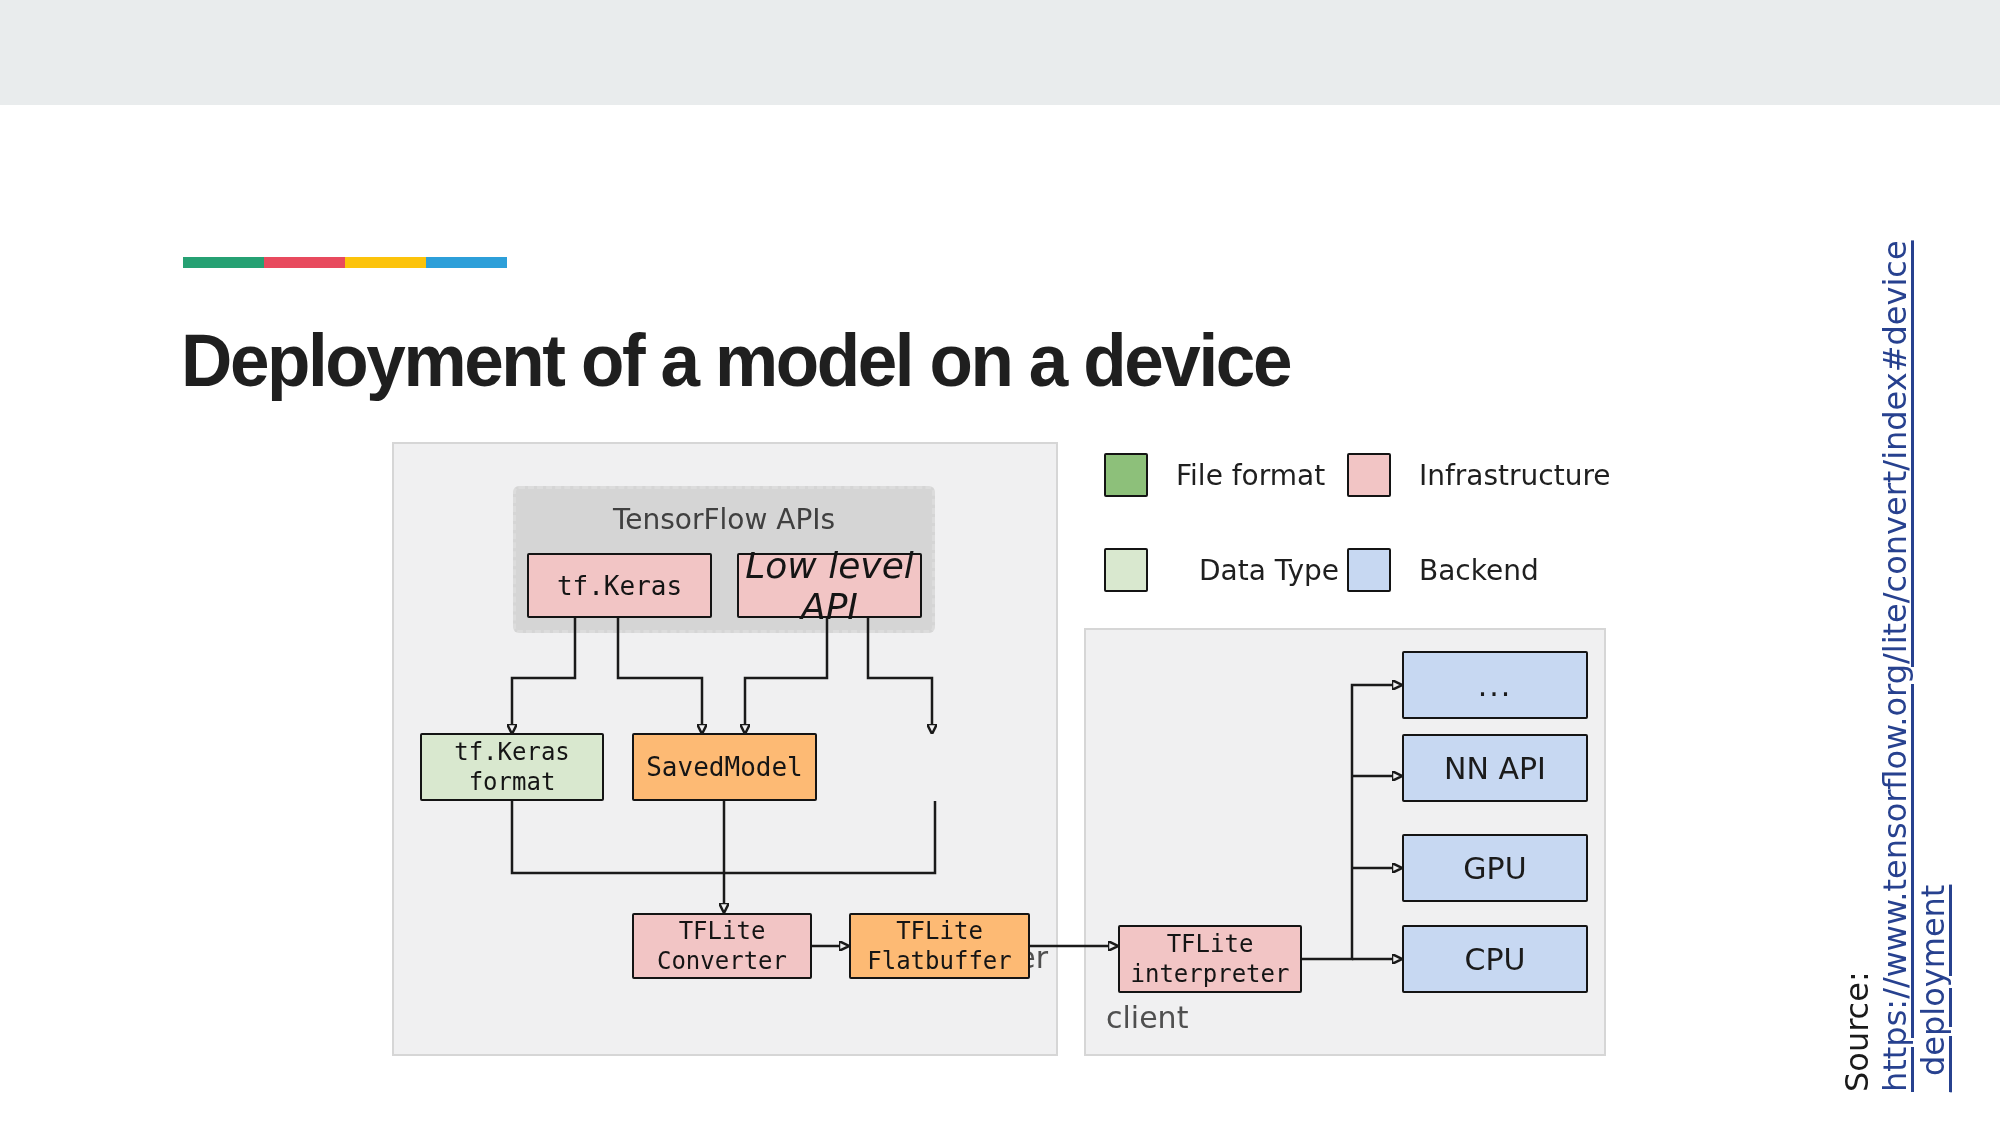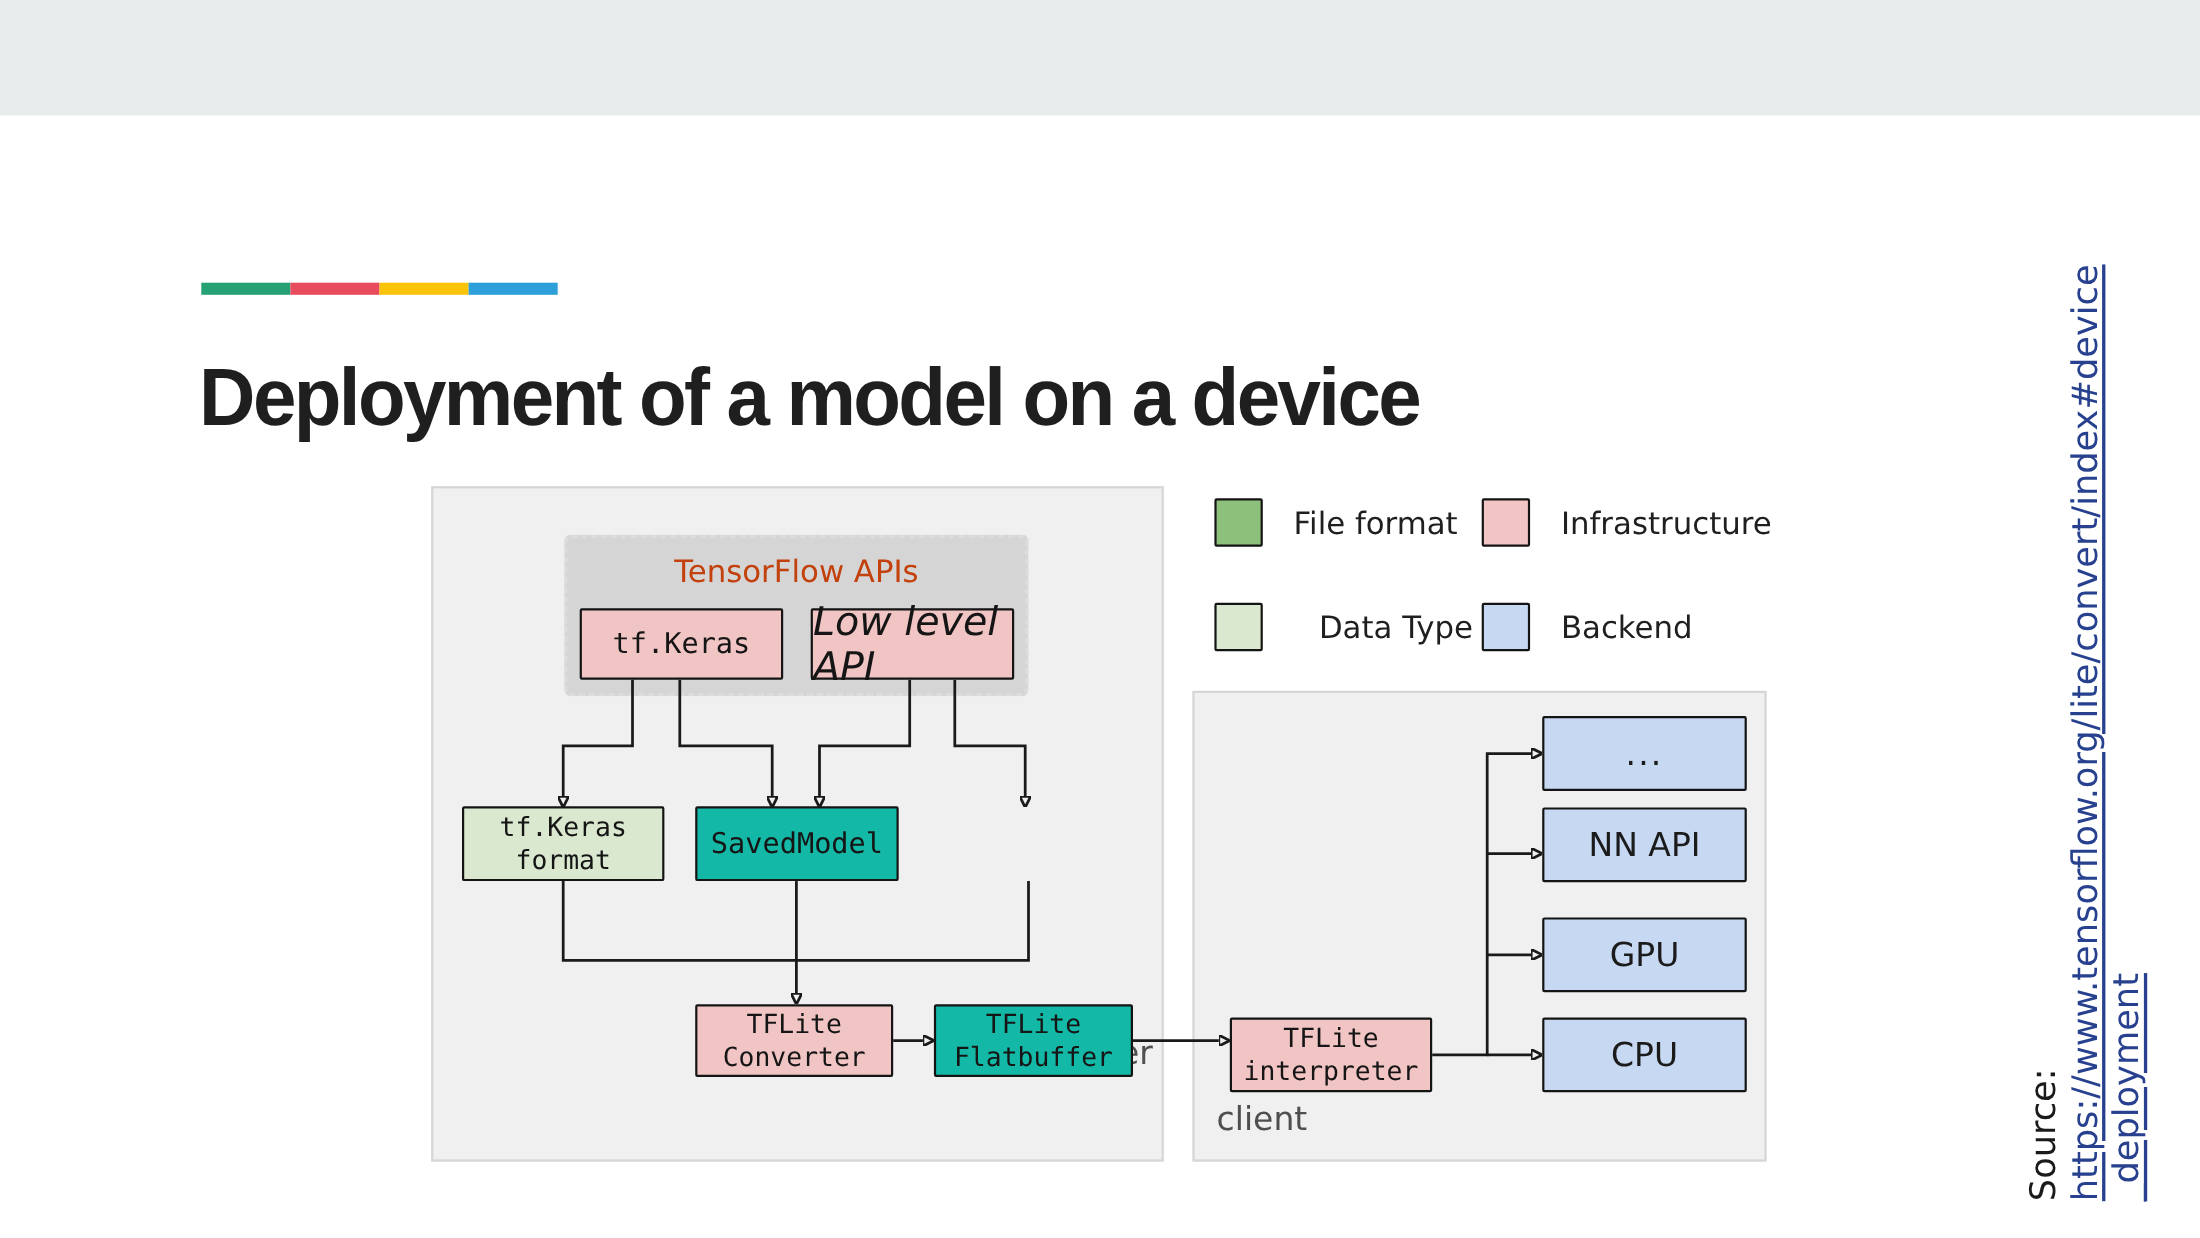--- a/index.html
+++ b/index.html
@@ -24,30 +24,30 @@
   
   .panel{position:absolute;background:#f0f0f1;border:2px solid #d6d6d6;box-sizing:border-box;}
   .panel-server{left:392px;top:442px;width:666px;height:614px;}
   .panel-client{left:1084px;top:628px;width:522px;height:428px;}
   .panel-label{position:absolute;font-size:30px;color:#4f4f4f;}
 
   
   .tf-apis{position:absolute;left:513px;top:486px;width:422px;height:147px;
            background:#d5d5d5;border:3px dashed #dcdcdc;border-radius:6px;box-sizing:border-box;}
   .tf-apis-label{position:absolute;left:0;top:14px;width:100%;text-align:center;
-                 font-size:28px;color:#c2410c;}
+                 font-size:28px;color:#404040;}
 
   
   .node{position:absolute;border:2.5px solid #141414;border-radius:2px;box-sizing:border-box;
         display:flex;flex-direction:column;align-items:center;justify-content:center;
-        color:#151515;}
+        color:#151515;text-align:center;}
   .mono{font-family:"DejaVu Sans Mono","Liberation Mono",monospace;}
   .node .l1,.node .l2{line-height:30px;font-size:24px;}
   .single{font-size:26px;}
-  .pink{background:#f2c5c5;} .green{background:#14b8a6;}
+  .pink{background:#f2c5c5;} .green{background:#fdba74;}
   .lgreen{background:#d9e8cf;} .blue{background:#c7d8f2;}
 
   .n-tfkeras{left:527px;top:553px;width:185px;height:65px;}
   .n-lowlevel{left:737px;top:553px;width:185px;height:65px;
               font-style:italic;font-size:36px;font-weight:500;}
   .n-kerasmodel{left:420px;top:733px;width:184px;height:68px;}
   .n-savedmodel{left:632px;top:733px;width:185px;height:68px;}
   .n-concrete{left:845px;top:733px;width:182px;height:68px;}
   .n-converter{left:632px;top:913px;width:180px;height:66px;}
   .n-flatbuffer{left:849px;top:913px;width:181px;height:66px;}

